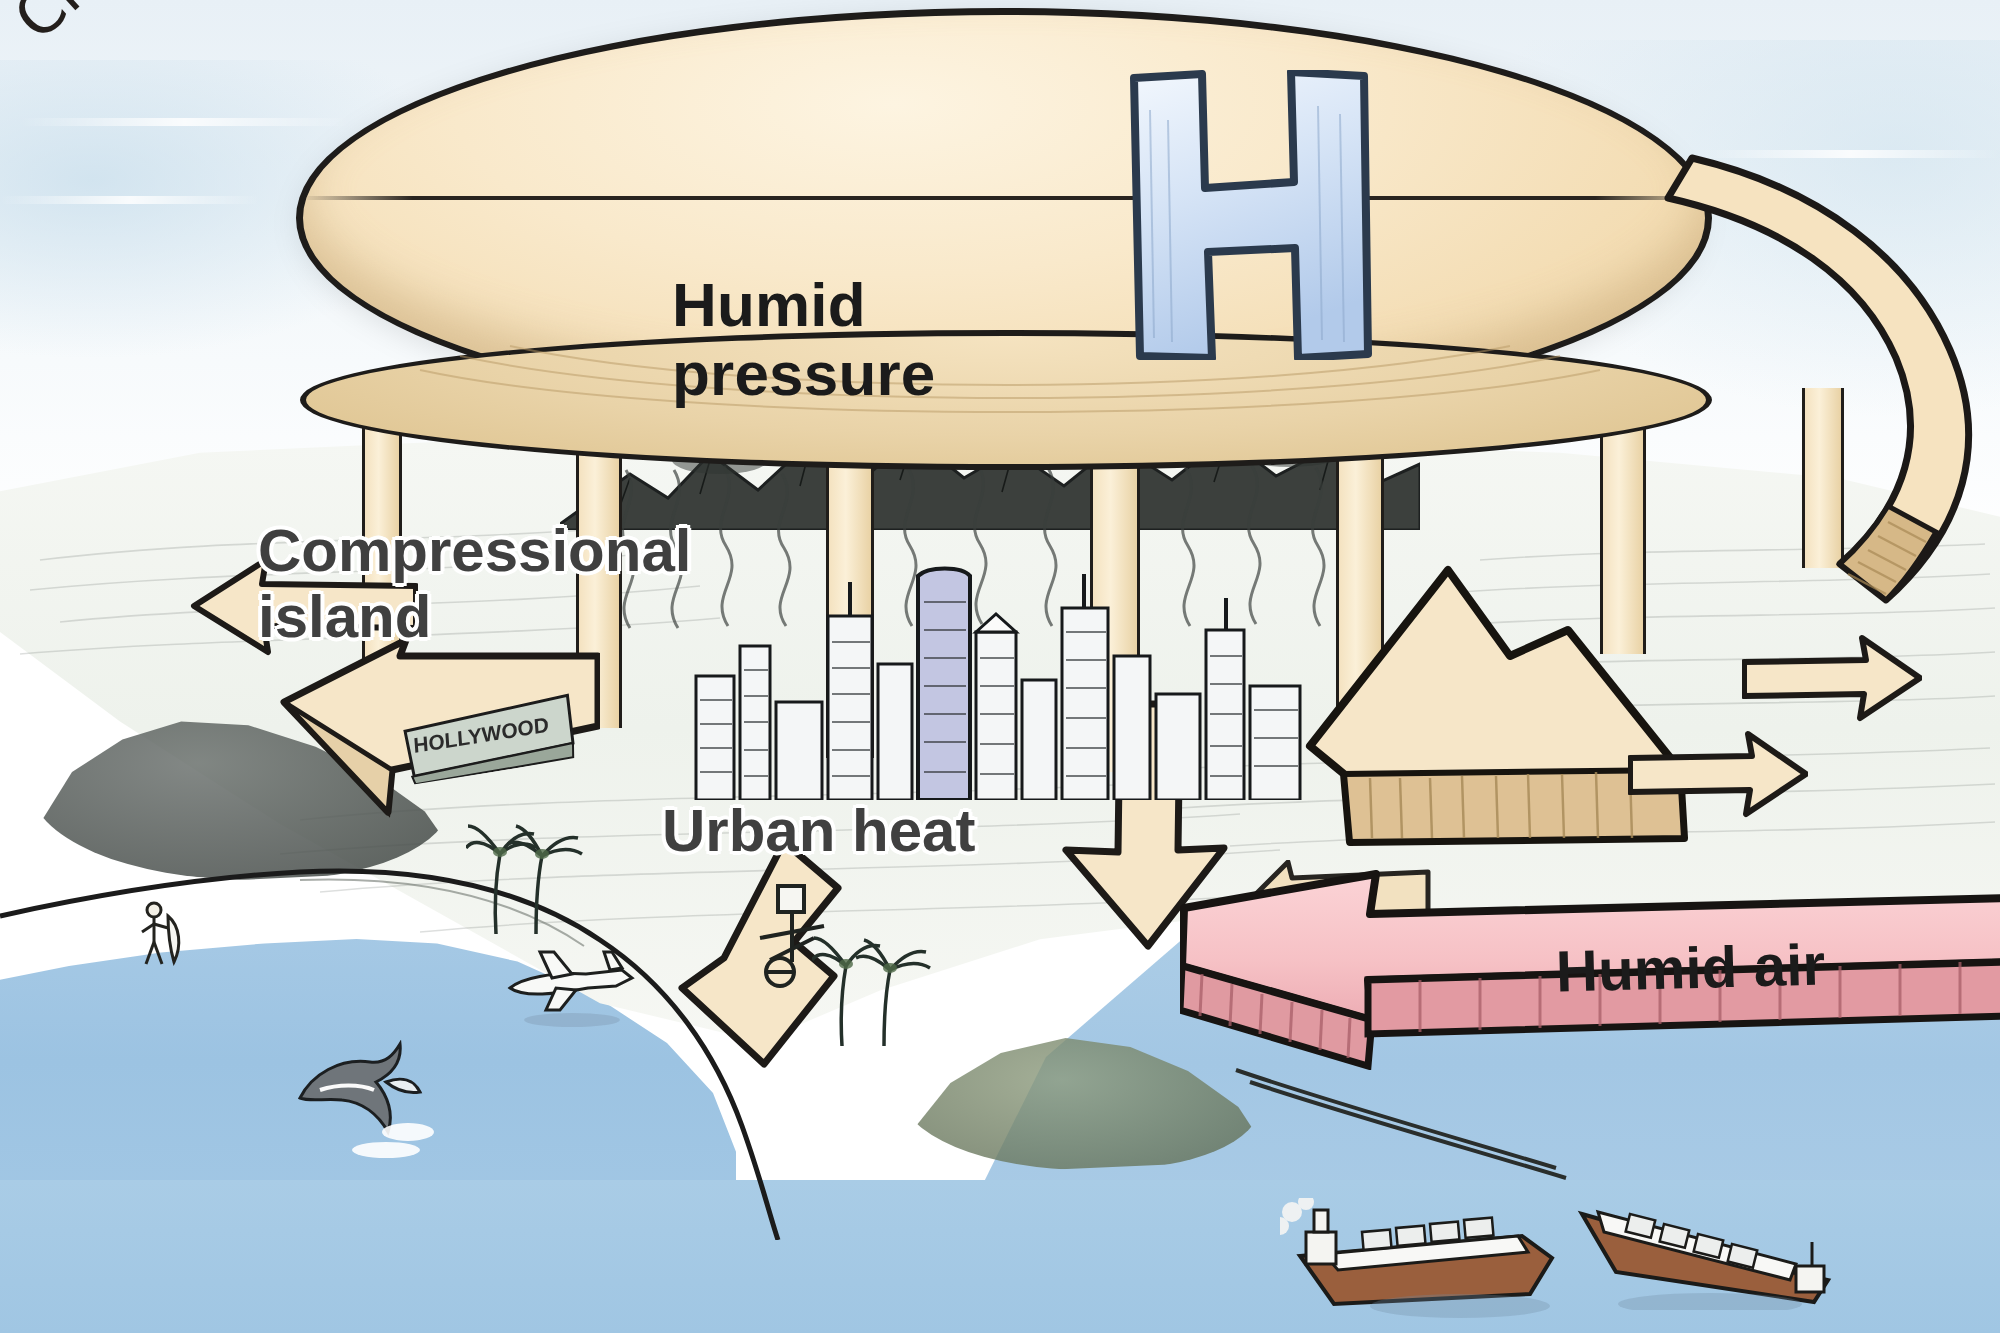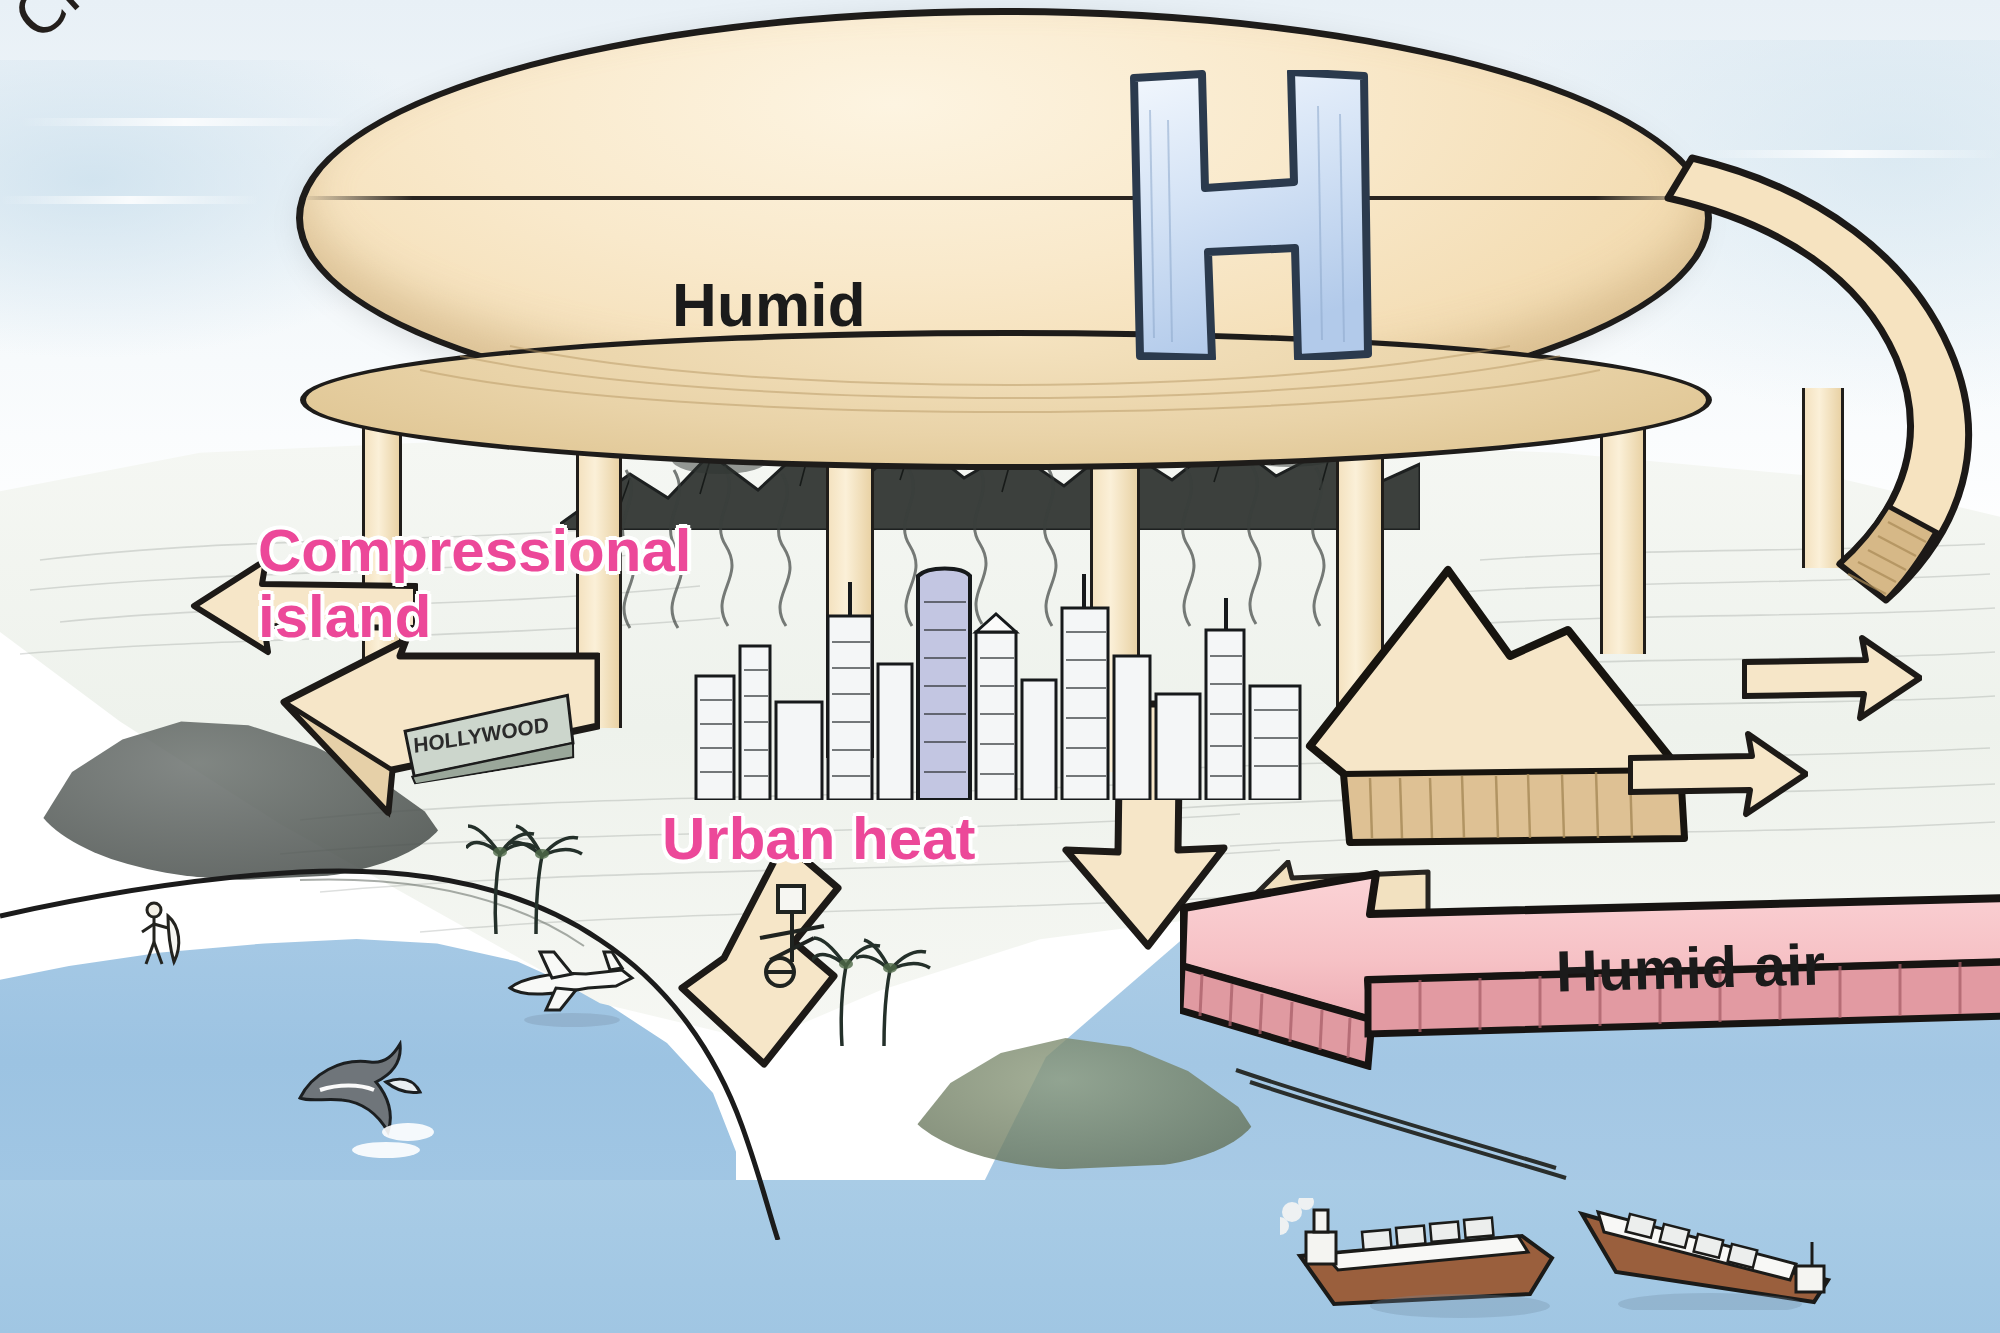--- a/index.html
+++ b/index.html
@@ -62,25 +62,25 @@
        background:radial-gradient(ellipse at 50% 0%, #f5e3c0 0%, #e9d3a8 55%, #dcc18c 100%);
        border:6px solid #1e1c1a;box-sizing:border-box;}
 
   
   .col{position:absolute;background:linear-gradient(90deg,#f4e2c0,#fbf0d8 40%,#e9d2a5);
        border-left:3px solid #201d1a;border-right:3px solid #201d1a;}
 
   
   .lbl{position:absolute;font-weight:bold;color:#1b1b1b;line-height:1.12;letter-spacing:.2px;}
   .lbl-high{left:672px;top:270px;font-size:62px;}
-  .lbl-gray{position:absolute;font-weight:bold;font-size:60px;line-height:1.1;color:#ec4899;
+  .lbl-gray{position:absolute;font-weight:bold;font-size:60px;line-height:1.1;color:#404040;
       text-shadow:-3px -3px 0 #fff,3px -3px 0 #fff,-3px 3px 0 #fff,3px 3px 0 #fff,
                    0 -4px 0 #fff,0 4px 0 #fff,-4px 0 0 #fff,4px 0 0 #fff;}
   .lbl-comp{left:258px;top:518px;}
-  .lbl-urban{left:662px;top:798px;margin-top:8px;}
+  .lbl-urban{left:662px;top:798px;}
   .lbl-circ{left:1468px;top:512px;transform:rotate(-42deg);transform-origin:left top;
       font-size:62px;font-weight:normal;color:#241f1c;font-family:"DejaVu Sans",sans-serif;}
   .lbl-humid{left:1556px;top:936px;font-size:58px;transform:rotate(-1.5deg);}
 
   
   .bigH{position:absolute;left:1128px;top:70px;width:246px;height:290px;}
 
   
   .circ-band{position:absolute;left:1300px;top:150px;width:720px;height:560px;}
 
@@ -479,20 +479,21 @@
 
   <svg class="sprite" style="left:1230px;top:1060px;width:420px;height:160px;" viewBox="0 0 420 160">
     <g stroke="#2a2e2c" stroke-width="4" fill="none">
       <path d="M6,10 C100,42 220,76 326,108"></path>
       <path d="M20,22 C110,52 230,86 336,118"></path>
     </g>
   </svg>
 
   <div class="lbl lbl-high">
     <div>Humid</div>
+    <div>pressure</div>
   </div>
 
   <div class="lbl-gray lbl-comp">
     <div>Compressional</div>
     <div>island</div>
   </div>
 
   <div class="lbl-gray lbl-urban">
     <div>Urban heat</div>
   </div>

